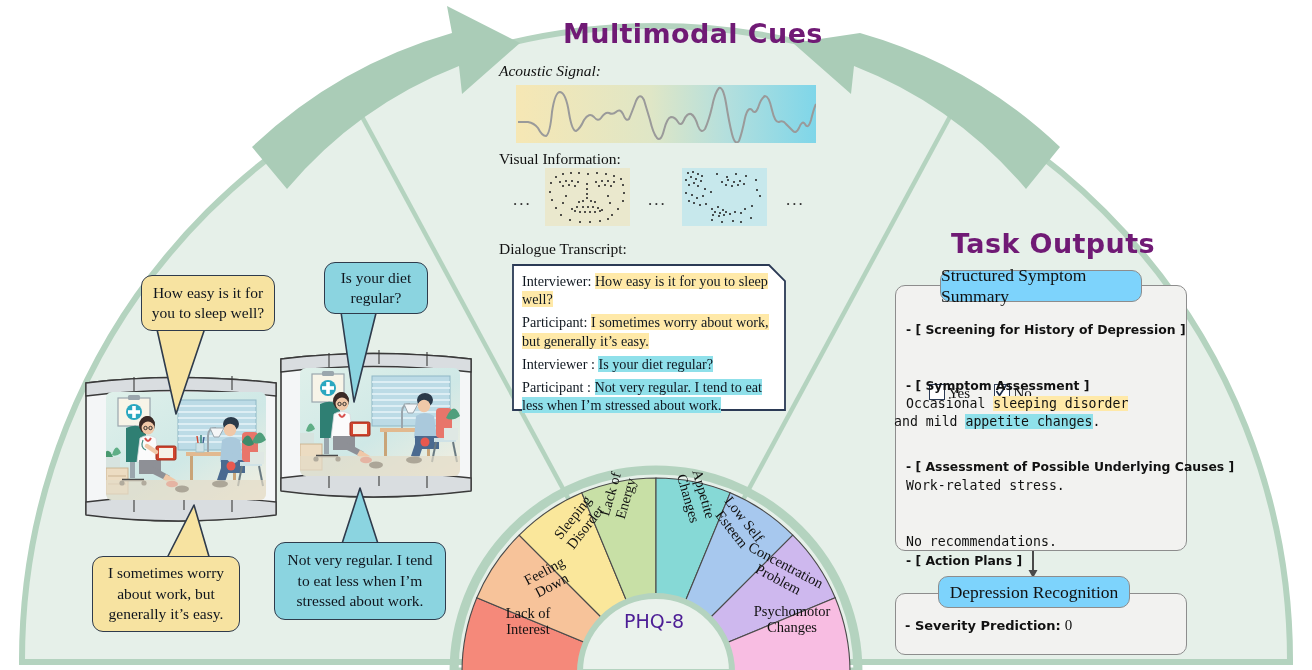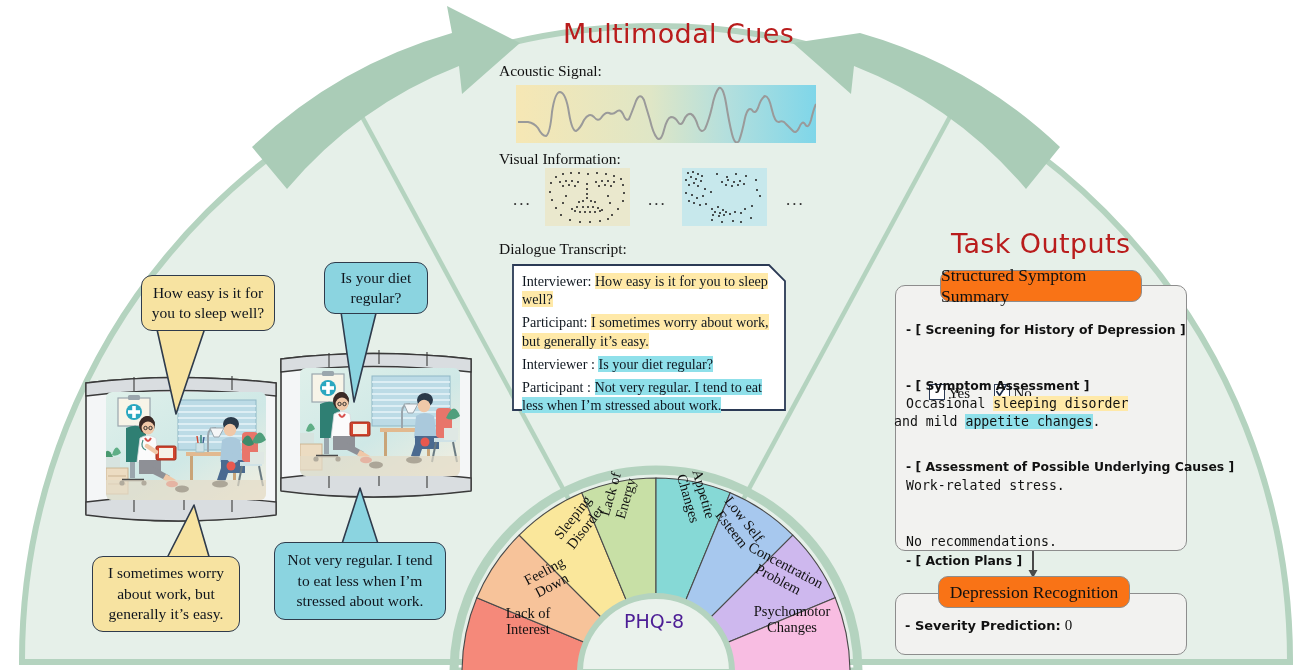--- a/index.html
+++ b/index.html
@@ -5,22 +5,22 @@
   html,body{margin:0;padding:0;background:#ffffff;}
   body{width:1312px;height:670px;overflow:hidden;font-family:"Liberation Serif",serif;}
   #stage{position:relative;width:1312px;height:670px;background:#ffffff;}
 
   .abs{position:absolute;}
   svg.layer{position:absolute;left:0;top:0;width:1312px;height:670px;overflow:visible;}
 
   
   .sec-title{
     font-family:"DejaVu Sans",sans-serif;
-    font-weight:400;
-    color:#b91c1c;
+    font-weight:700;
+    color:#701a75;
     letter-spacing:.4px;
     white-space:nowrap;
   }
 
   .lbl{
     font-family:"Liberation Serif",serif;
     font-size:15.5px;color:#111;white-space:nowrap;
   }
 
   
@@ -60,21 +60,21 @@
     position:absolute;
     border:1.6px solid #8d8d8d;
     border-radius:10px;
     background:#f2f2f0;
     box-sizing:border-box;
   }
   .pill{
     position:absolute;
     border:1.6px solid #8d8d8d;
     border-radius:10px;
-    background:#f97316;
+    background:#7dd3fc;
     font-family:"Liberation Serif",serif;
     font-size:17.5px;color:#111;
     display:flex;align-items:center;justify-content:center;
     z-index:7;
   }
   .sec-h{
     font-family:"DejaVu Sans",sans-serif;
     font-weight:bold;font-size:12.4px;color:#111;
     white-space:nowrap;
     text-align:center;
@@ -162,21 +162,21 @@
            Q 729 122 732 134 Q 735 146 739 141 Q 742 133 745 118 Q 748 106 752 110
            Q 755 115 758 108 Q 761 98 765 96 Q 769 96 772 110 Q 775 123 779 122
            Q 783 120 786 124 Q 790 128 793 131 Q 796 134 799 128 Q 802 120 805 124
            Q 808 130 811 120 Q 814 108 816 104"></path>
     </g>
   </svg>
 
   <div class="sec-title abs" style="left:563px;top:18px;font-size:27px;">Multimodal Cues</div>
   <div class="sec-title abs" style="left:951px;top:228px;font-size:27px;">Task Outputs</div>
 
-  <div class="lbl abs" style="left:499px;top:62px;">Acoustic Signal:</div>
+  <div class="lbl abs" style="left:499px;top:62px;font-style:italic;">Acoustic Signal:</div>
   <div class="lbl abs" style="left:499px;top:150px;">Visual Information:</div>
   <div class="lbl abs" style="left:499px;top:240px;">Dialogue Transcript:</div>
 
   <div class="ell abs" style="left:513px;top:190px;">...</div>
   <div class="ell abs" style="left:648px;top:190px;">...</div>
   <div class="ell abs" style="left:786px;top:190px;">...</div>
 
   <svg class="layer" viewBox="0 0 1312 670">
 
     <rect x="545" y="168" width="85" height="58" fill="#eae8cd"></rect>

